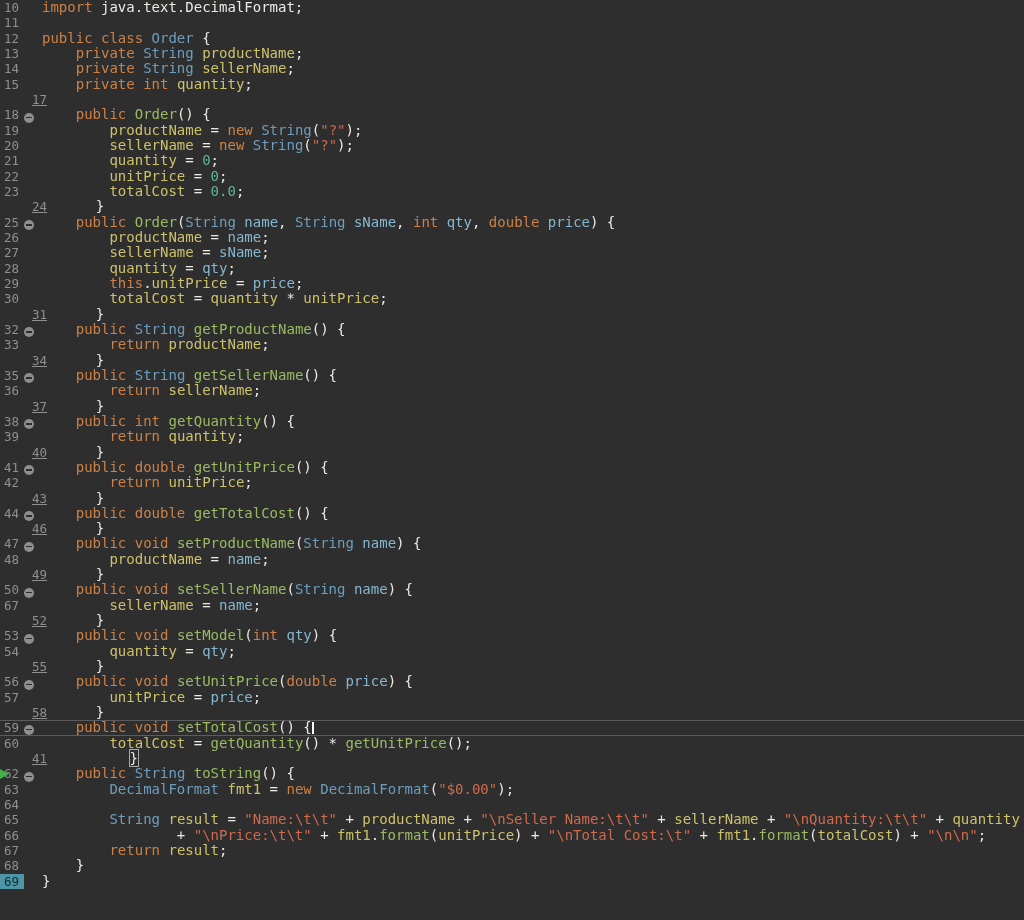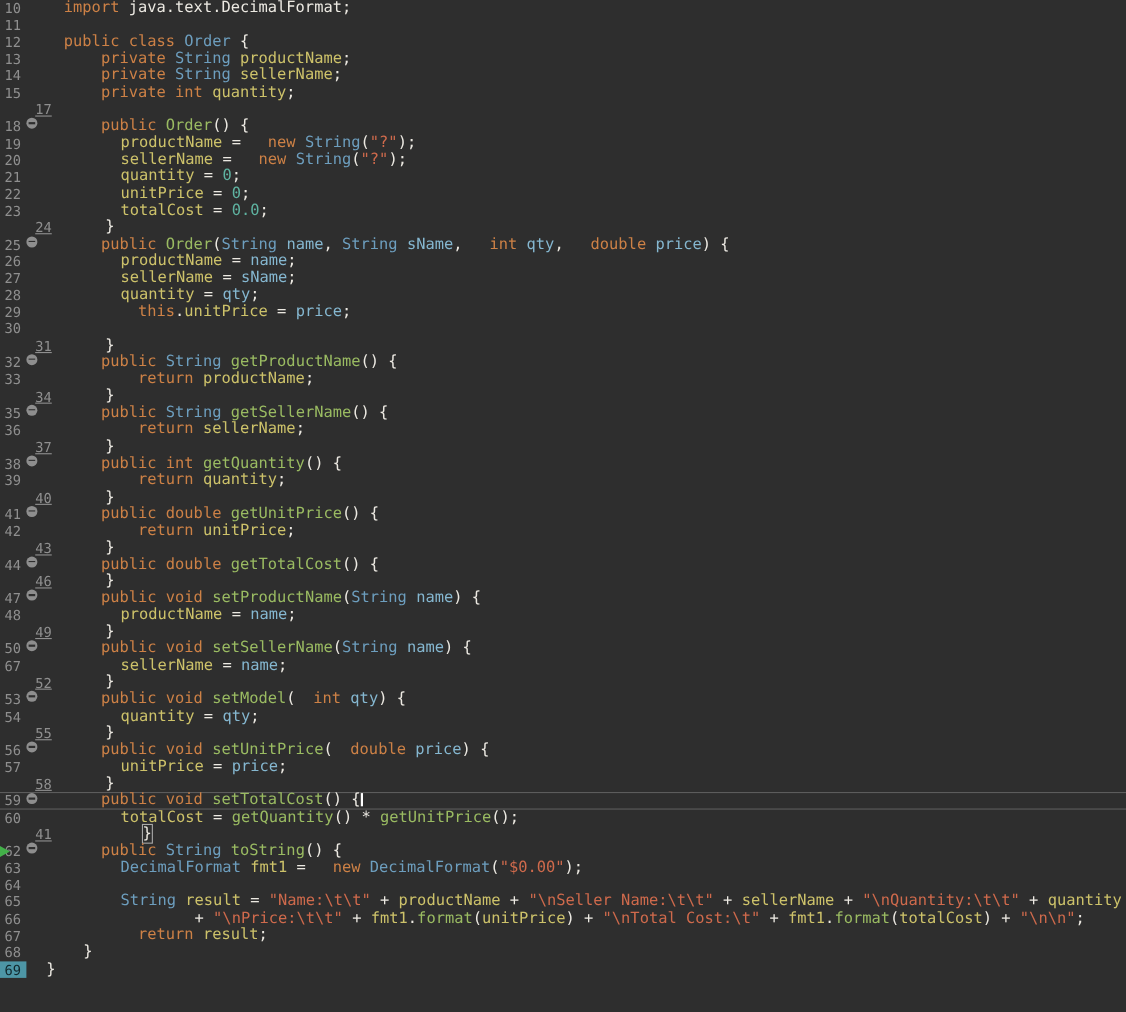--- a/index.html
+++ b/index.html
@@ -20,21 +20,21 @@
     height: calc(920px / 60);
     position: relative;
     width: 100%;
   }
   .row.current {
     border-top: 1px solid var(--current_line_border, #5c5c5c);
     border-bottom: 1px solid var(--current_line_border, #5c5c5c);
   }
   .gutter {
     flex: 0 0 42px;
-    display: flex; align-items: flex-start;
+    display: flex; align-items: flex-end;
     height: 100%;
     position: relative;
   }
   .lnum {
     font-size: 12.5px;
     color: var(--line_number, #8f8f8f);
     padding: 0 2px 0 4px;
     min-width: 24px;
     height: 100%;
     display: inline-flex; align-items: center;
@@ -57,21 +57,21 @@
   }
   .mark {
     position: absolute; left: 0; top: 50%; transform: translateY(-50%);
     width: 0; height: 0;
     border-top: 5px solid transparent;
     border-bottom: 5px solid transparent;
     border-left: 9px solid var(--bookmark_green, #43b049);
   }
   .code { white-space: pre; }
   .tk-pl  { color: var(--text, #ece9e2); }
-  .tk-kw  { color: var(--keyword, #cd8146); margin-left: 16px; }
+  .tk-kw  { color: var(--keyword, #cd8146); }
   .tk-ty  { color: var(--type, #6d9ebe); }
   .tk-fld { color: var(--field, #cdc26a); }
   .tk-mth { color: var(--method, #9abb62); }
   .tk-str { color: var(--string, #cf6a4c); }
   .tk-num { color: var(--number, #5fb3a1); }
   .tk-par { color: var(--parameter, #85b7d0); }
   .tk-box { outline: 1px solid var(--brace_match_border, #a9a9a9); }
   .cursor {
     display: inline-block; width: 2px; height: 12px;
     background: var(--cursor, #ffffff);
@@ -217,20 +217,21 @@
         <span class="lnum">29</span>
         <span class="fold-slot"></span>
       </div>
       <span class="code"><span class="tk-pl">        </span><span class="tk-kw">this</span><span class="tk-pl">.</span><span class="tk-fld">unitPrice</span><span class="tk-pl"> = </span><span class="tk-par">price</span><span class="tk-pl">;</span></span>
     </div>
     <div class="row">
       <div class="gutter">
         <span class="lnum">30</span>
         <span class="fold-slot"></span>
       </div>
+      <span class="code"><span class="tk-pl">        </span><span class="tk-fld">totalCost</span><span class="tk-pl"> = </span><span class="tk-fld">quantity</span><span class="tk-pl"> * </span><span class="tk-fld">unitPrice</span><span class="tk-pl">;</span></span>
     </div>
     <div class="row">
       <div class="gutter">
         <span class="lnum ul">31</span>
         <span class="fold-slot"></span>
       </div>
       <span class="code"><span class="tk-pl">    }</span></span>
     </div>
     <div class="row">
       <div class="gutter">

